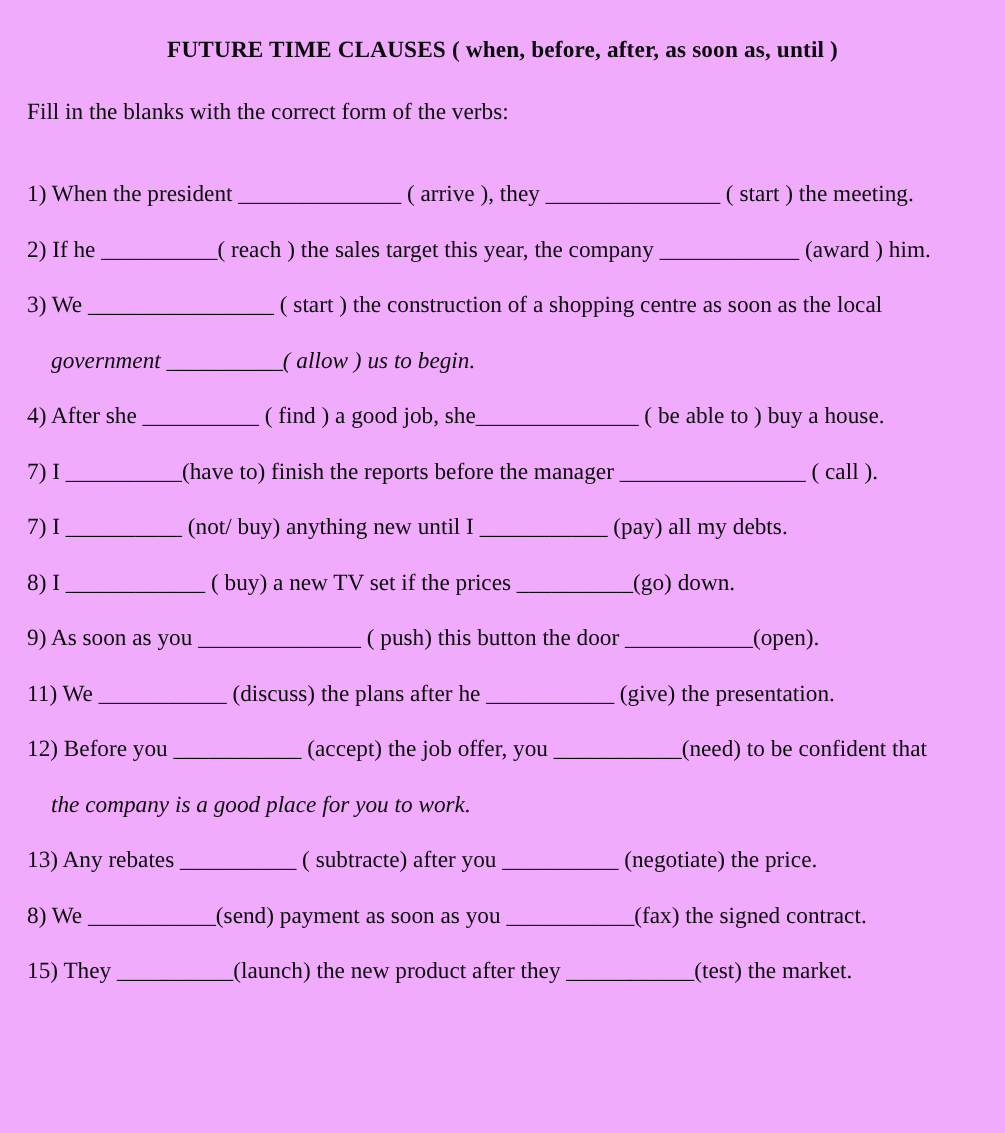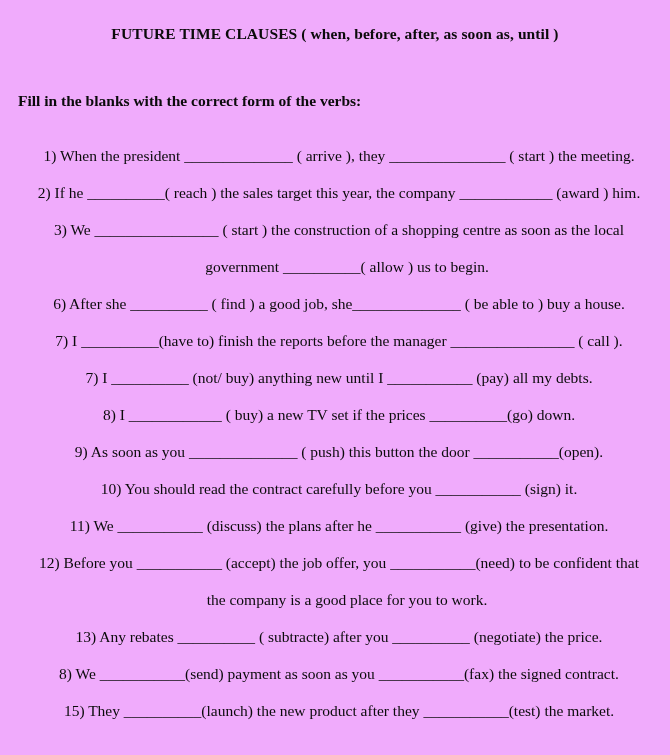--- a/index.html
+++ b/index.html
@@ -20,59 +20,58 @@
   }
   .doc-title {
     text-align: center;
     font-weight: bold;
     font-size: 15.5px;
     line-height: 20px;
     margin: 0;
     letter-spacing: 0.1px;
   }
   .doc-instruction {
-    font-weight: bold;
+    font-weight: normal;
     font-size: 15.5px;
     line-height: 20px;
-    margin: 47px 12px 0 18px;
+    margin: 21px 12px 0 18px;
   }
   .exercise {
     margin: 26px 10px 0 18px;
-    text-align: center;
   }
   .exercise p {
     margin: 0;
     font-size: 15.5px;
     line-height: 37px;
     white-space: nowrap;
   }
   .exercise p.indent {
     padding-left: 16px;
+    font-style: italic;
   }
 </style>
 </head>
 <body>
 
 <div class="page">
 
   <h1 class="doc-title">FUTURE TIME CLAUSES ( when, before, after, as soon as, until )</h1>
 
   <p class="doc-instruction">Fill in the blanks with the correct form of the verbs:</p>
 
   <div class="exercise">
     <p>1) When the president ______________ ( arrive ), they _______________ ( start ) the meeting.</p>
     <p>2) If he __________( reach ) the sales target this year, the company ____________ (award ) him.</p>
     <p>3) We ________________ ( start ) the construction of a shopping centre as soon as the local</p>
     <p class="indent">government __________( allow ) us to begin.</p>
-    <p>6) After she __________ ( find ) a good job, she______________ ( be able to ) buy a house.</p>
+    <p>4) After she __________ ( find ) a good job, she______________ ( be able to ) buy a house.</p>
     <p>7) I __________(have to) finish the reports before the manager ________________ ( call ).</p>
     <p>7) I __________ (not/ buy) anything new until I ___________ (pay) all my debts.</p>
     <p>8) I ____________ ( buy) a new TV set if the prices __________(go) down.</p>
     <p>9) As soon as you ______________ ( push) this button the door ___________(open).</p>
-    <p>10) You should read the contract carefully before you ___________ (sign) it.</p>
     <p>11) We ___________ (discuss) the plans after he ___________ (give) the presentation.</p>
     <p>12) Before you ___________ (accept) the job offer, you ___________(need) to be confident that</p>
     <p class="indent">the company is a good place for you to work.</p>
     <p>13) Any rebates __________ ( subtracte) after you __________ (negotiate) the price.</p>
     <p>8) We ___________(send) payment as soon as you ___________(fax) the signed contract.</p>
     <p>15) They __________(launch) the new product after they ___________(test) the market.</p>
   </div>
 
 </div>
 

